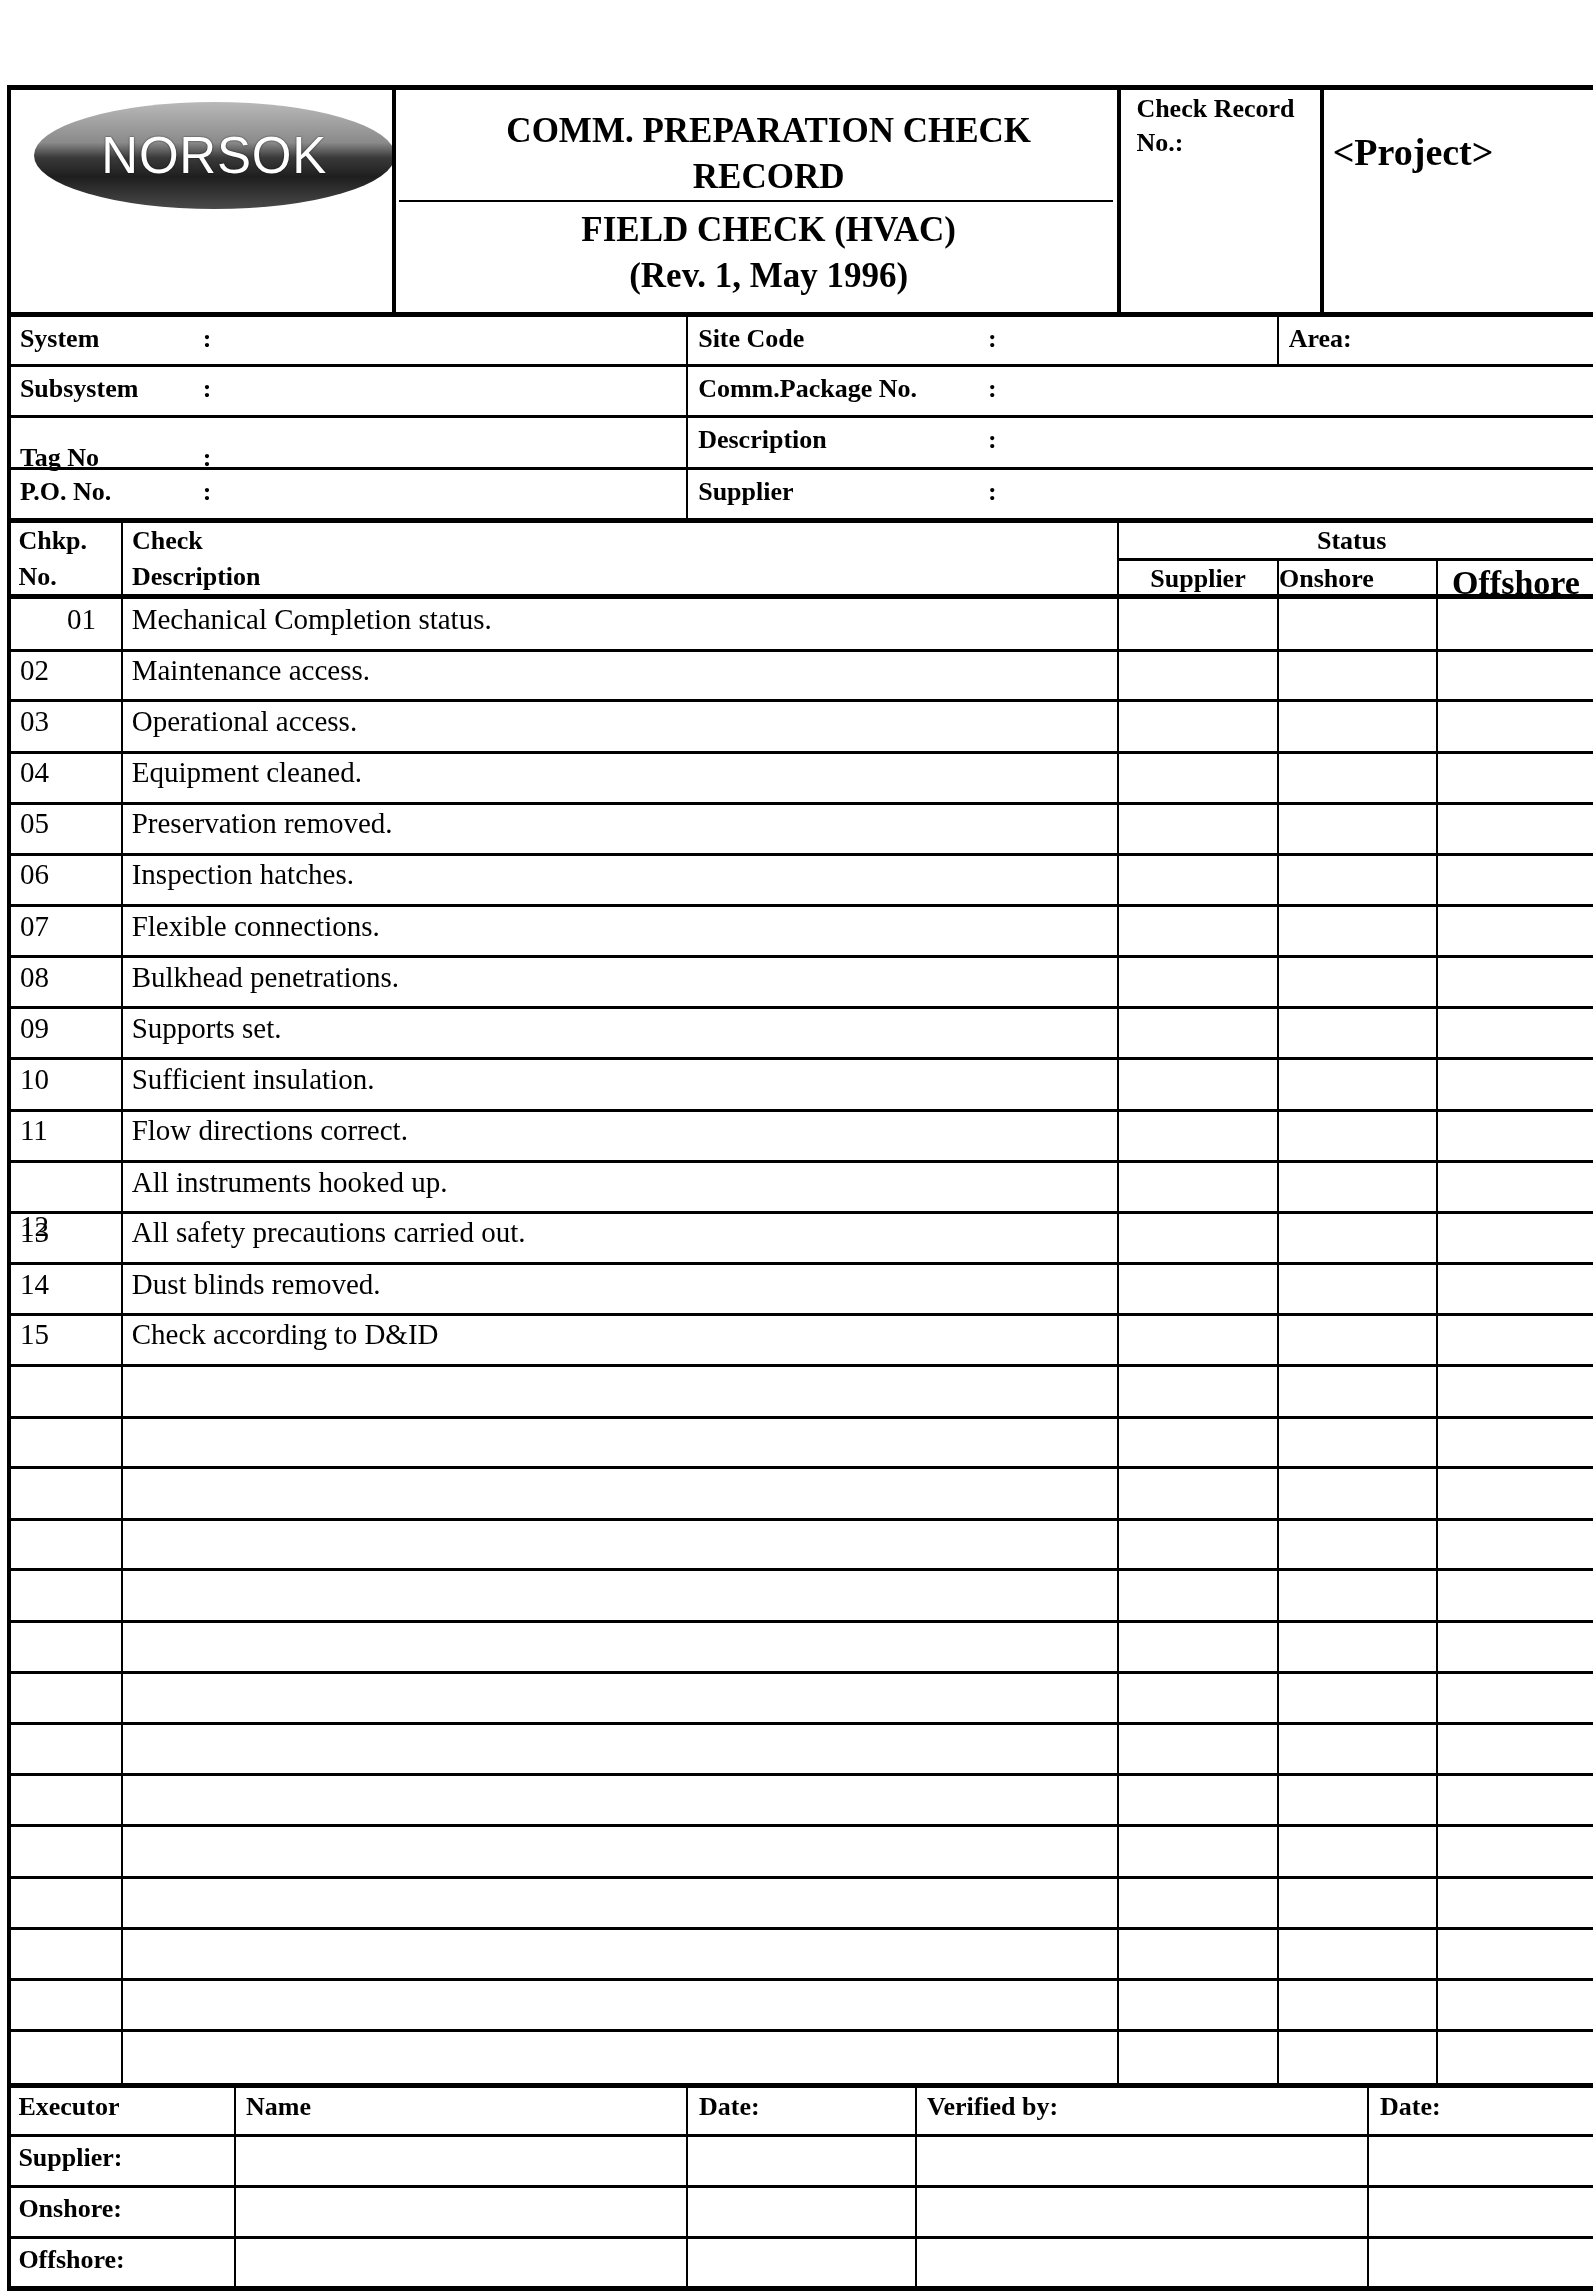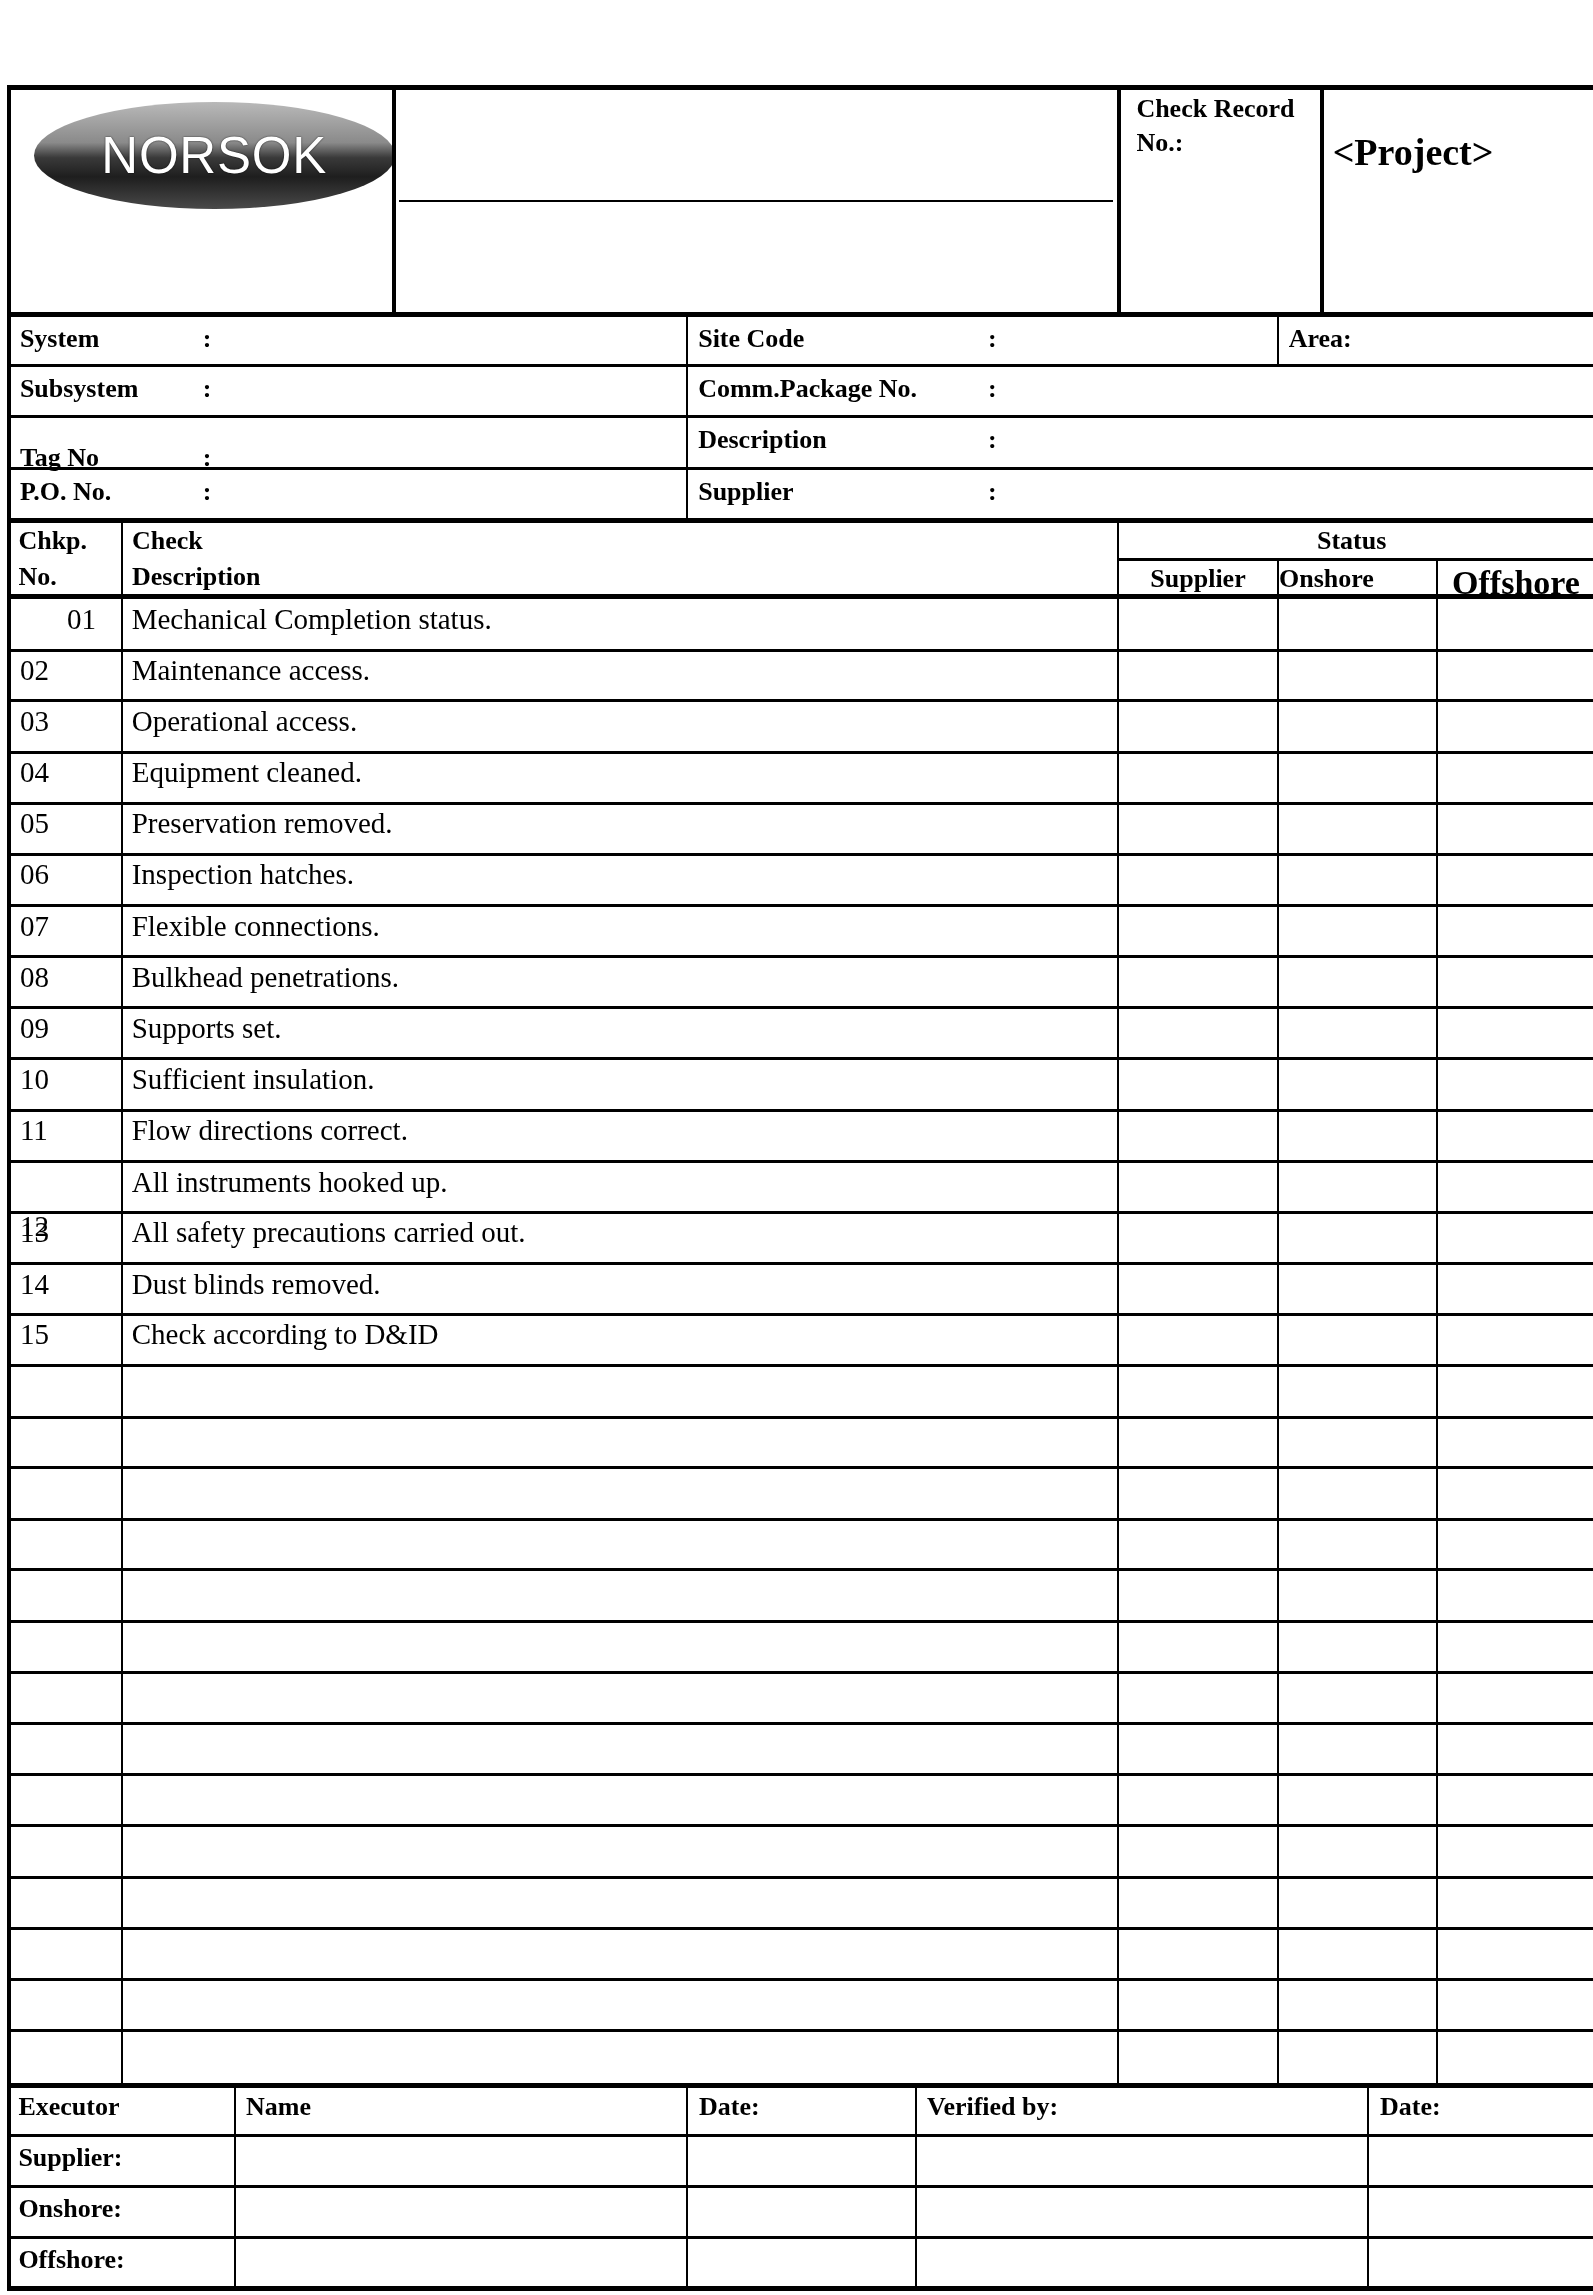--- a/index.html
+++ b/index.html
@@ -29,20 +29,30 @@
 
 <div style="position:absolute;left:0;top:0;width:1593px;height:2295px;">
 
   <div class="hline" style="left:7.7px;top:85px;width:1585px;height:4.6px;"></div>
   <div class="vline" style="left:7px;top:85px;width:3.8px;height:2206px;"></div>
   <div class="hline" style="left:7.7px;top:2286px;width:1585px;height:4.6px;"></div>
 
   <div style="position:absolute;left:10.7px;top:90px;width:1582px;height:224px;">
     <div class="logo">
       <span>NORSOK</span>
+    </div>
+    <div class="title-block">
+      <div class="title-top">
+        <div>COMM. PREPARATION CHECK</div>
+        <div>RECORD</div>
+      </div>
+      <div class="title-bot">
+        <div>FIELD CHECK (HVAC)</div>
+        <div>(Rev. 1, May 1996)</div>
+      </div>
     </div>
     <div style="position:absolute;left:1115px;top:0;width:207px;height:224px;">
       <div class="lbl" style="left:10.7px;top:6.1px;font-size:26px;">Check Record</div>
       <div class="lbl" style="left:10.7px;top:40px;font-size:26px;">No.:</div>
     </div>
     <div class="project">&lt;Project&gt;</div>
   </div>
 
   <div class="vline" style="left:392px;top:90px;width:3.8px;height:225px;"></div>
   <div class="hline" style="left:399px;top:200px;width:714px;height:2.3px;"></div>

